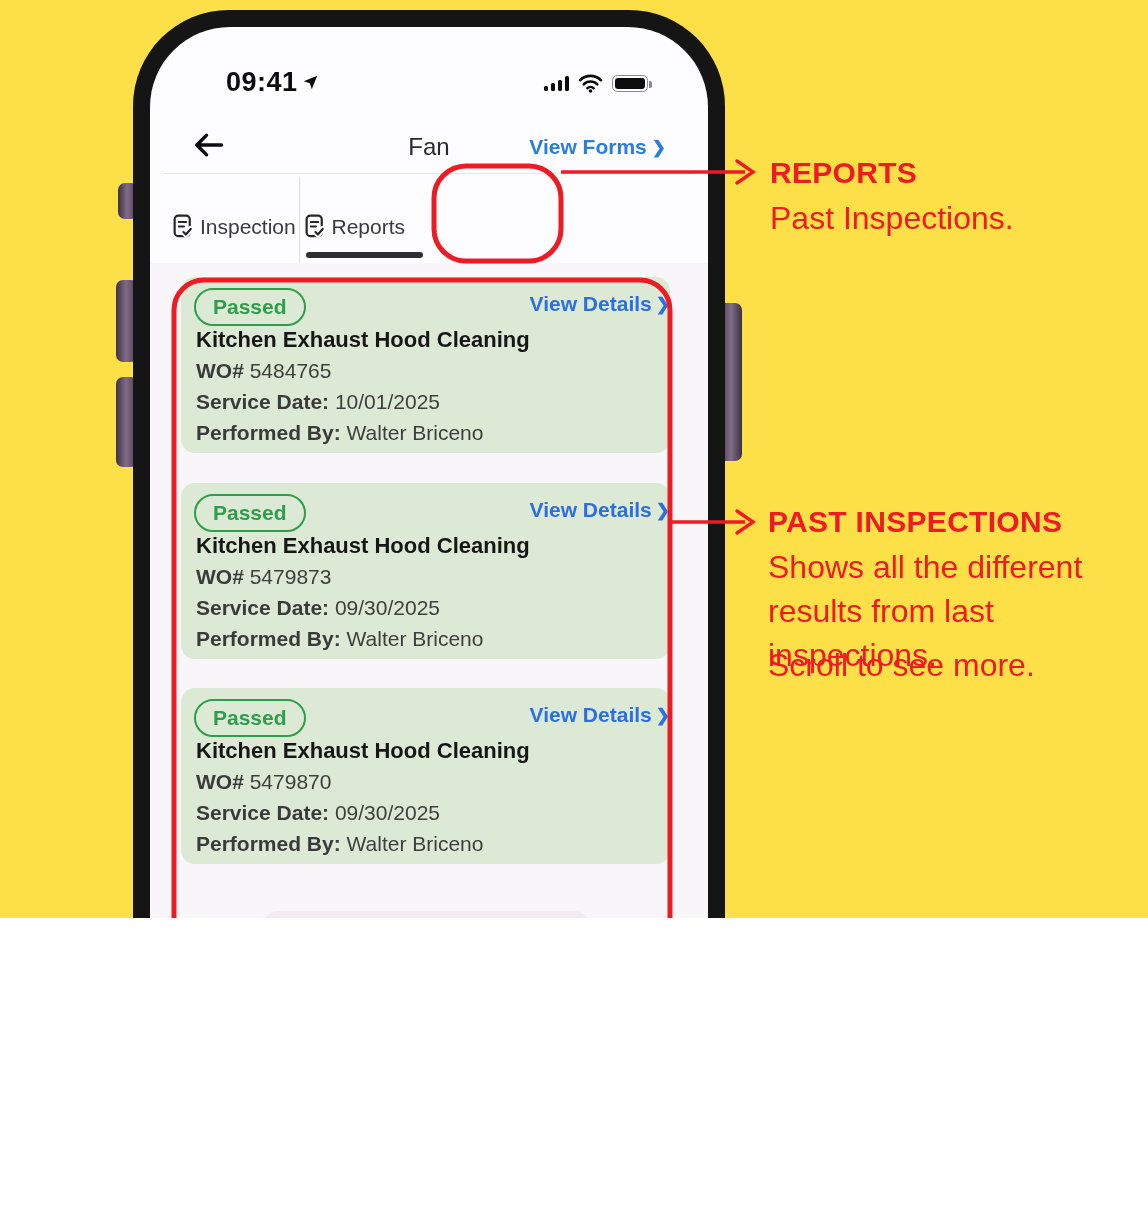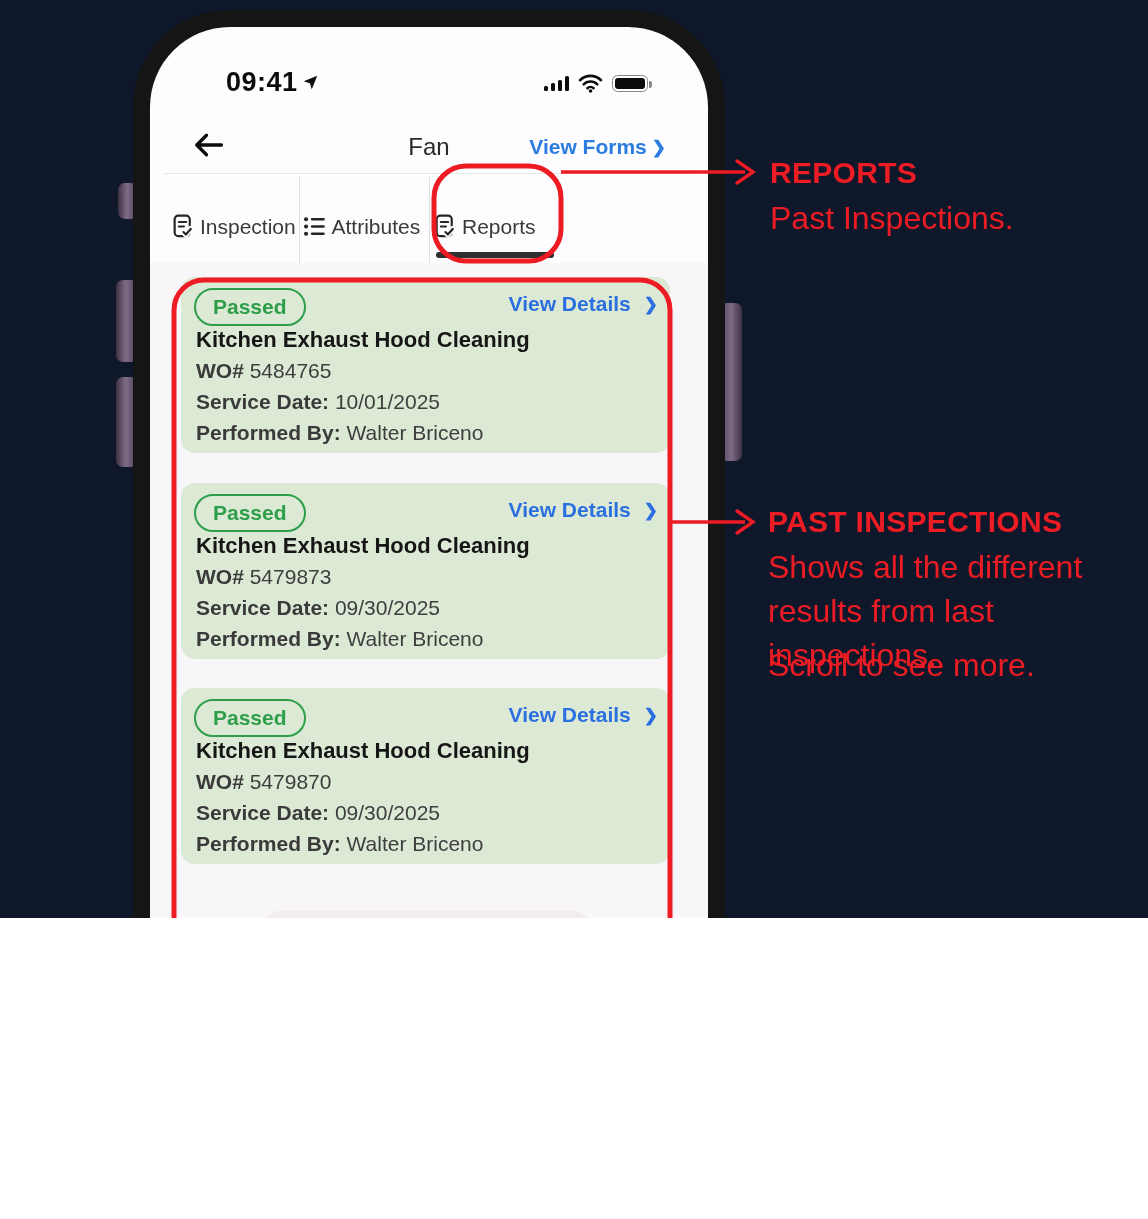--- a/index.html
+++ b/index.html
@@ -1,18 +1,18 @@
 <!DOCTYPE html>
 <html><head>
 <meta charset="utf-8">
 <style>
   * { margin:0; padding:0; box-sizing:border-box; }
   html,body { background:#ffffff; }
   body { font-family:"Liberation Sans", sans-serif; }
-  .canvas { position:relative; width:1148px; height:918px; background:#0f172a; overflow:hidden; }
+  .canvas { position:relative; width:1148px; height:918px; background:#fde047; overflow:hidden; }
 
   
   .side-btn { position:absolute; z-index:1; border-radius:7px;
     background:linear-gradient(90deg,#3c3142,#806b87 45%,#5c4c63 80%,#352b3a); }
   .btn-l1 { left:118px; top:183px; width:20px; height:36px; }
   .btn-l2 { left:116px; top:280px; width:22px; height:82px; }
   .btn-l3 { left:116px; top:377px; width:22px; height:90px; }
   .btn-r  { left:718px; top:303px; width:24px; height:158px;
     background:linear-gradient(270deg,#3c3142,#806b87 45%,#5c4c63 80%,#352b3a); }
 
@@ -44,22 +44,22 @@
   .tab .lbl { font-size:21px; color:#3a3a3a; }
   .tab .active-bar { position:absolute; left:6px; right:6px; top:75px; height:6px; background:#2f2f2f; border-radius:3px; }
   .ticon { width:29px; height:29px; }
 
   
   .content { position:absolute; left:0; right:0; top:236px; bottom:0; background:#f8f6f9; }
   .card { position:absolute; left:31px; width:489px; height:176px; background:#dcead5; border-radius:14px; }
   .c1 { top:14px; } .c2 { top:220px; } .c3 { top:425px; }
   .badge { position:absolute; left:13px; top:11px; border:2.5px solid #2e9e4a; color:#2e9e4a;
     font-weight:700; font-size:21px; border-radius:19px; padding:5px 17px 5px; }
-  .viewdetails { position:absolute; right:12px; top:15px; color:#2b6fe0; font-weight:700; font-size:21px;
-    display:flex; align-items:center; gap:13px; cursor:pointer; }
+  .viewdetails { position:absolute; right:0; top:15px; color:#2b6fe0; font-weight:700; font-size:21px;
+    display:flex; align-items:center; gap:4px; cursor:pointer; }
   .viewdetails .chev { font-size:17px; }
   .ctitle { position:absolute; left:15px; top:50px; font-size:22px; font-weight:700; color:#161616; }
   .crow { position:absolute; left:15px; font-size:21px; color:#3e3e3e; }
   .crow b { font-weight:700; color:#3a3a3a; }
   .r1 { top:82px; } .r2 { top:113px; } .r3 { top:144px; }
 
   
   .ghost { position:absolute; left:113px; top:884px; width:327px; height:84px; border-radius:16px;
     background:rgba(226,212,220,.28); }
   .ghost .circ { position:absolute; border-radius:50%; }
@@ -140,29 +140,20 @@
           <svg class="ticon" viewBox="0 0 24 24">
             <rect x="5.5" y="3" width="12.5" height="17" rx="3" fill="none" stroke="#252525" stroke-width="1.8"></rect>
             <path d="M9 8.3h6M9 12h4.2" stroke="#252525" stroke-width="1.8" stroke-linecap="round"></path>
             <path d="M12.8 16.6l2 2 4-4.6" fill="none" stroke="#fdfcfe" stroke-width="5" stroke-linecap="round" stroke-linejoin="round"></path>
             <path d="M12.8 16.6l2 2 4-4.6" fill="none" stroke="#252525" stroke-width="1.8" stroke-linecap="round" stroke-linejoin="round"></path>
           </svg>
           <span class="lbl">Inspection</span>
         </div>
         <div class="tab bl">
           <svg class="ticon" viewBox="0 0 24 24">
-            <circle cx="5" cy="6" r="1.7" fill="#252525"></circle>
-              <circle cx="5" cy="12" r="1.7" fill="#252525"></circle>
-              <circle cx="5" cy="18" r="1.7" fill="#252525"></circle>
-            <path d="M10 6h9.5M10 12h9.5M10 18h9.5" stroke="#252525" stroke-width="2.1" stroke-linecap="round"></path>
-          </svg>
-          <span class="lbl">Attributes</span>
-        </div>
-        <div class="tab bl">
-          <svg class="ticon" viewBox="0 0 24 24">
             <rect x="5.5" y="3" width="12.5" height="17" rx="3" fill="none" stroke="#252525" stroke-width="1.8"></rect>
             <path d="M9 8.3h6M9 12h4.2" stroke="#252525" stroke-width="1.8" stroke-linecap="round"></path>
             <path d="M12.8 16.6l2 2 4-4.6" fill="none" stroke="#fdfcfe" stroke-width="5" stroke-linecap="round" stroke-linejoin="round"></path>
             <path d="M12.8 16.6l2 2 4-4.6" fill="none" stroke="#252525" stroke-width="1.8" stroke-linecap="round" stroke-linejoin="round"></path>
           </svg>
           <span class="lbl">Reports</span>
           <span class="active-bar"></span>
         </div>
       </div>
 

